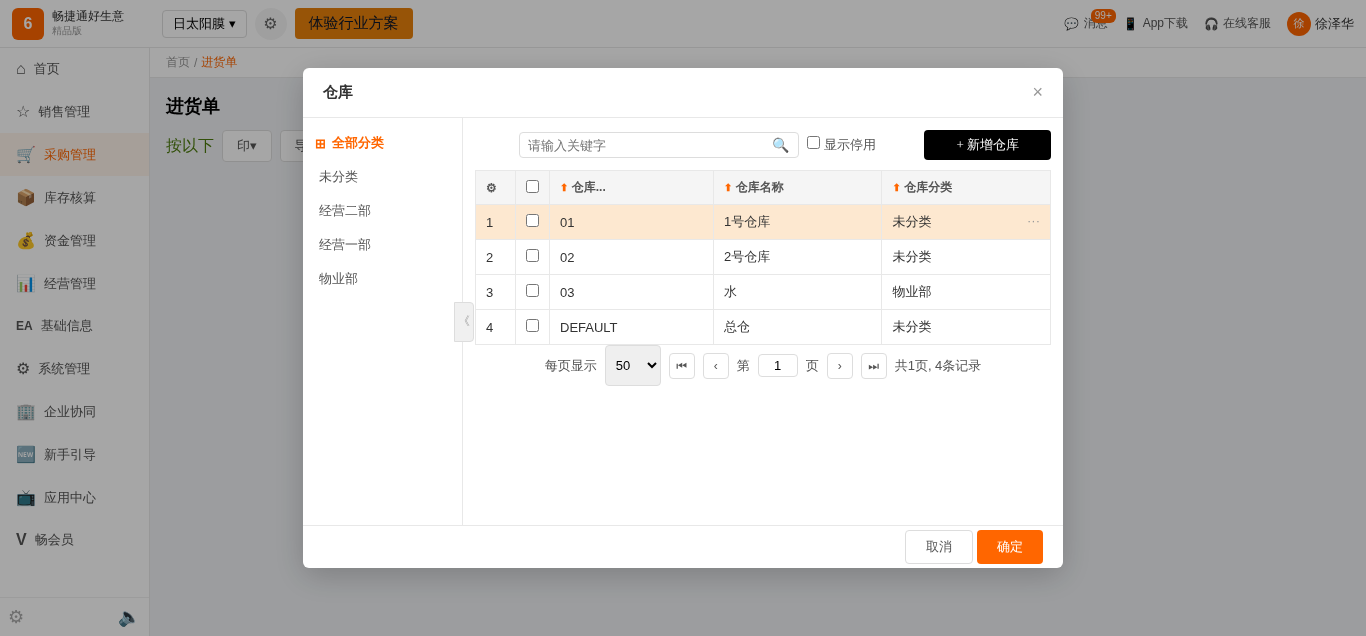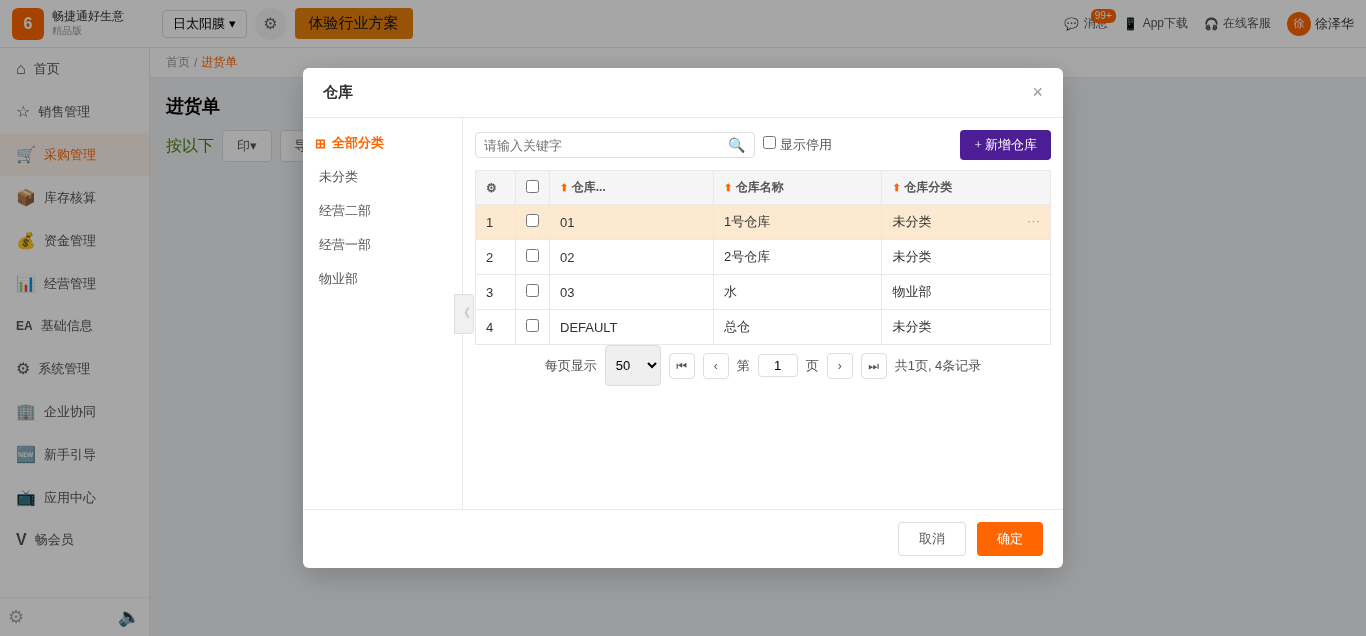--- a/index.html
+++ b/index.html
@@ -140,34 +140,34 @@
     }
 
     
     .table-panel { flex: 1; display: flex; flex-direction: column; padding: 12px; }
     .table-toolbar {
       display: flex; align-items: center; gap: 8px; margin-bottom: 10px;
     }
     .search-input-wrap {
       display: flex; align-items: center;
       border: 1px solid #ddd; border-radius: 4px;
-      padding: 4px 8px; background: #fff; flex: 1; max-width: 280px;
+      padding: 4px 8px; background: #fff; flex: 1; max-width: 280px; margin-left: 44px;
     }
     .search-input-wrap input {
       border: none; outline: none; font-size: 13px; flex: 1;
       color: #999;
     }
     .search-icon { color: #999; font-size: 14px; cursor: pointer; }
     .show-disabled {
       display: flex; align-items: flex-start; gap: 4px; font-size: 13px; color: #555;
     }
     .add-btn {
       margin-left: auto;
-      background: #4c1d95; color: #fff; border: none; border-radius: 4px;
-      padding: 6px 14px; cursor: pointer; font-size: 13px;
+      background: #000000; color: #fff; border: none; border-radius: 4px;
+      padding: 6px 32px; cursor: pointer; font-size: 13px;
       display: flex; align-items: center; gap: 4px; font-family: Liberation Serif, serif;
     }
 
     
     .data-table { width: 100%; border-collapse: collapse; }
     .data-table th {
       background: #f5f5f5; border: 1px solid #e8e8e8;
       padding: 8px 10px; text-align: left; font-size: 12px; color: #555;
     }
     .data-table td {
@@ -193,22 +193,22 @@
       cursor: pointer; font-size: 12px; color: #555;
     }
     .page-nav-btn:disabled { color: #ccc; cursor: default; }
     .page-input {
       width: 40px; border: 1px solid #ddd; border-radius: 4px;
       padding: 3px 6px; text-align: center; font-size: 13px;
     }
 
     
     .modal-footer {
-      padding: 12px 20px; border-top: 1px solid #e8e8e8;
-      display: flex; justify-content: flex-end; gap: 11px;
+      padding: 4px 20px; border-top: 1px solid #e8e8e8;
+      display: flex; justify-content: flex-end; gap: 4px;
     }
     .cancel-btn {
       padding: 7px 20px; border: 1px solid #ddd; border-radius: 4px;
       background: #fff; cursor: pointer; font-size: 13px; color: #555;
     }
     .confirm-btn {
       padding: 7px 20px; border: none; border-radius: 4px;
       background: #f60; color: #fff; cursor: pointer; font-size: 13px;
     }
 

